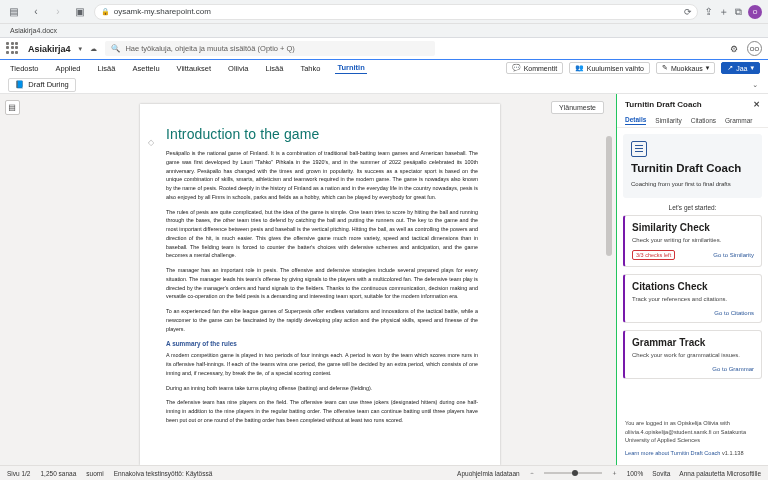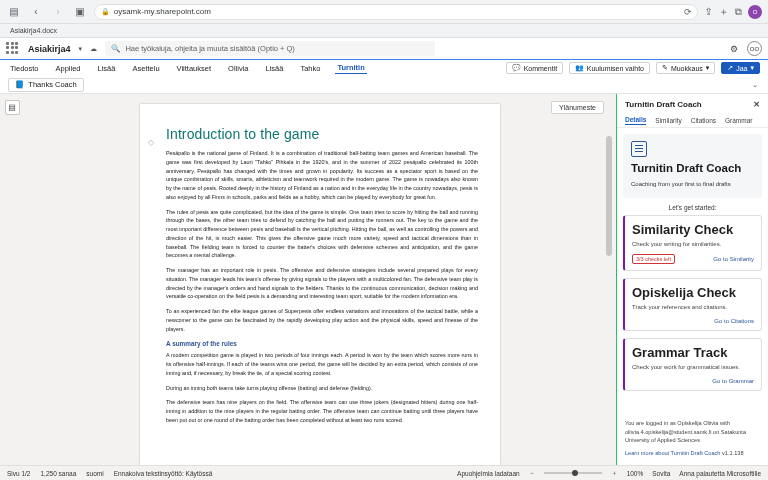--- a/index.html
+++ b/index.html
@@ -88,21 +88,21 @@
   .pane-tabs .ptab.active { color:#185abd; font-weight:bold; border-bottom:1.5px solid #185abd; padding-bottom:1px; }
   .hero { margin:6px 6px 0 6px; background:#f4f6f8; border-radius:3px; padding:7px 8px 9px 8px; }
   .hero-icon { width:16px; height:16px; border:1.4px solid #2b579a; border-radius:2px; margin-bottom:5px; position:relative;}
   .hero-icon:after{content:""; position:absolute; left:2.5px; top:3px; width:8px; height:1.2px; background:#2b579a; box-shadow:0 3px 0 #2b579a, 0 6px 0 #2b579a;}
   .hero-title { font-size:11.5px; font-weight:bold; color:#1b1b1b; line-height:1.15; }
   .hero-sub { font-size:6px; color:#333; margin-top:5px; line-height:1.4; }
   .lets-start { text-align:center; font-size:6.5px; color:#333; margin:6px 0 4px 0; }
   .card { margin:0 6px 7px 6px; border:1px solid #e1dfdd; border-radius:3px; padding:6px 7px 6px 7px; position:relative; }
   .card.accent { border-left:2.5px solid #7719aa; }
   .card.purple { border-left:2.5px solid #7719aa; }
-  .card-title { font-size:13px; font-weight:bold; color:#201f1e; }
+  .card-title { font-size:10px; font-weight:bold; color:#201f1e; }
   .card-sub { font-size:6px; color:#444; margin-top:3px; line-height:1.45; }
   .card-foot { display:flex; align-items:center; margin-top:6px; }
   .badge { border:1px solid #d13438; color:#d13438; font-size:5.5px; border-radius:2px; padding:1px 3px; }
   .link { margin-left:auto; font-size:6px; color:#2b579a; }
   .link.plain { margin-left:auto; }
   .pane-footer { margin-top:auto; padding:6px 8px 8px 8px; font-size:5.6px; color:#444; line-height:1.5; }
   .pane-footer .lnk { color:#2b579a; }
 
   
   .status {
@@ -193,21 +193,21 @@
         <span>↗</span>
         <span>Jaa</span>
         <span>▾</span>
       </span>
     </div>
   </div>
 
   <div class="cmd-row">
     <span class="cmd-btn">
       <span>📘</span>
-      <span>Thanks Coach</span>
+      <span>Draft During</span>
     </span>
     <span class="cmd-caret">⌄</span>
   </div>
 
   <div class="body">
 
     <div class="left-rail">
       <div class="rail-icon">▤</div>
     </div>
 
@@ -253,21 +253,21 @@
       <div class="card accent">
         <div class="card-title">Similarity Check</div>
         <div class="card-sub">Check your writing for similarities.</div>
         <div class="card-foot">
           <span class="badge">3/3 checks left</span>
           <span class="link">Go to Similarity</span>
         </div>
       </div>
 
       <div class="card purple">
-        <div class="card-title">Opiskelija Check</div>
+        <div class="card-title">Citations Check</div>
         <div class="card-sub">Track your references and citations.</div>
         <div class="card-foot">
           <span class="link plain">Go to Citations</span>
         </div>
       </div>
 
       <div class="card purple">
         <div class="card-title">Grammar Track</div>
         <div class="card-sub">Check your work for grammatical issues.</div>
         <div class="card-foot">

